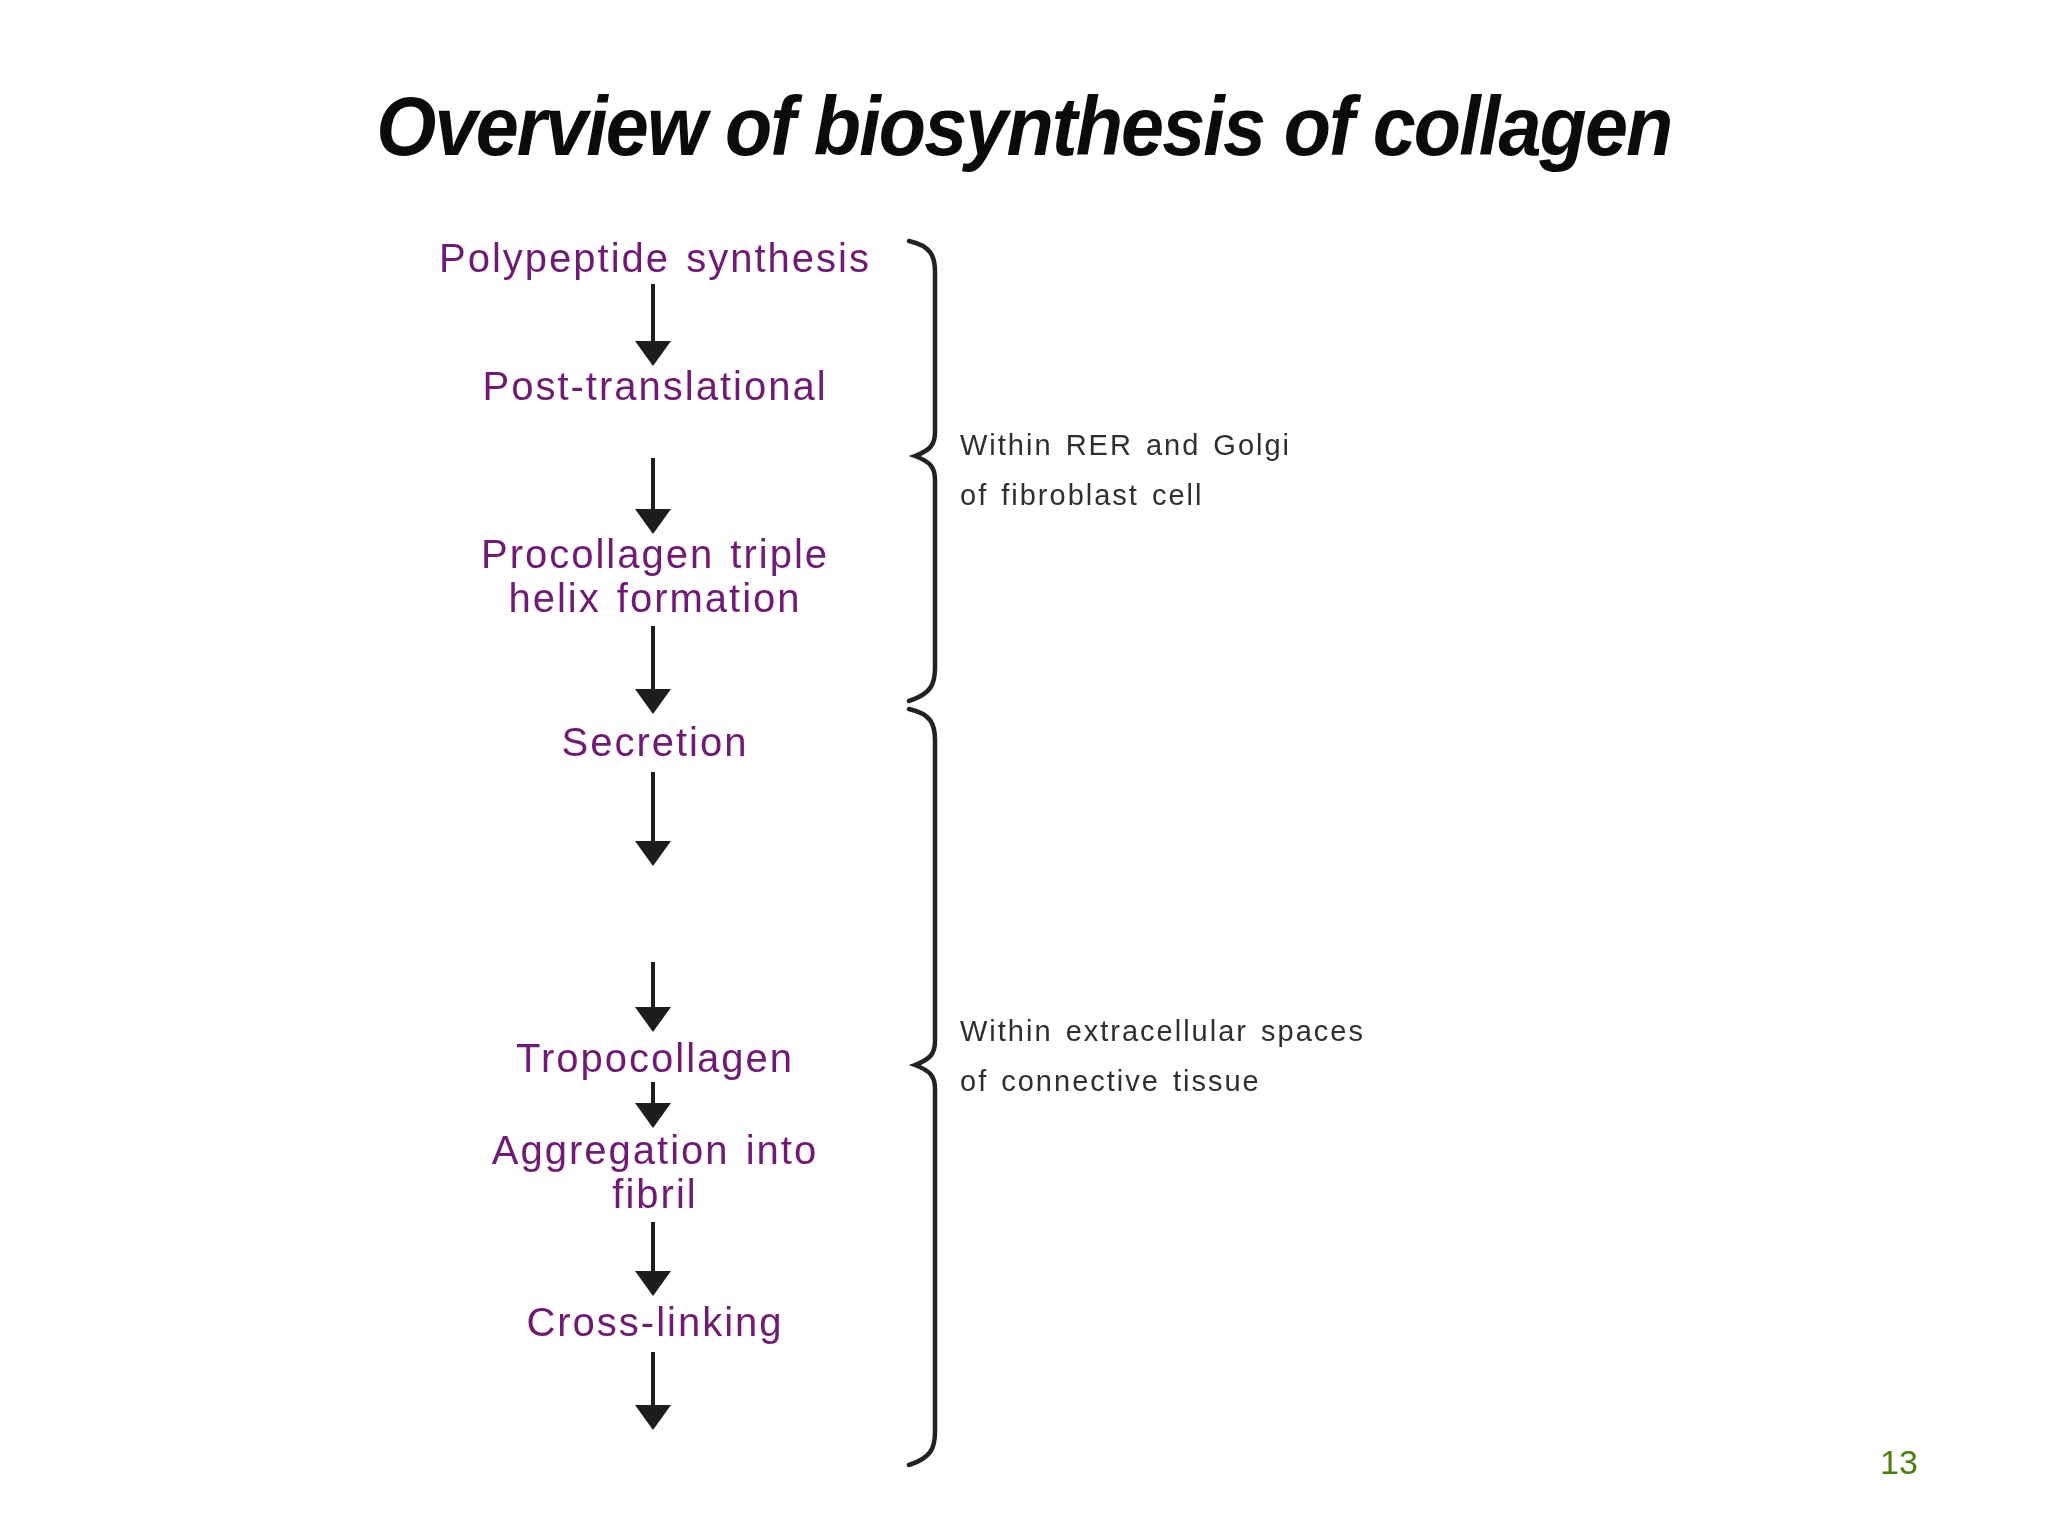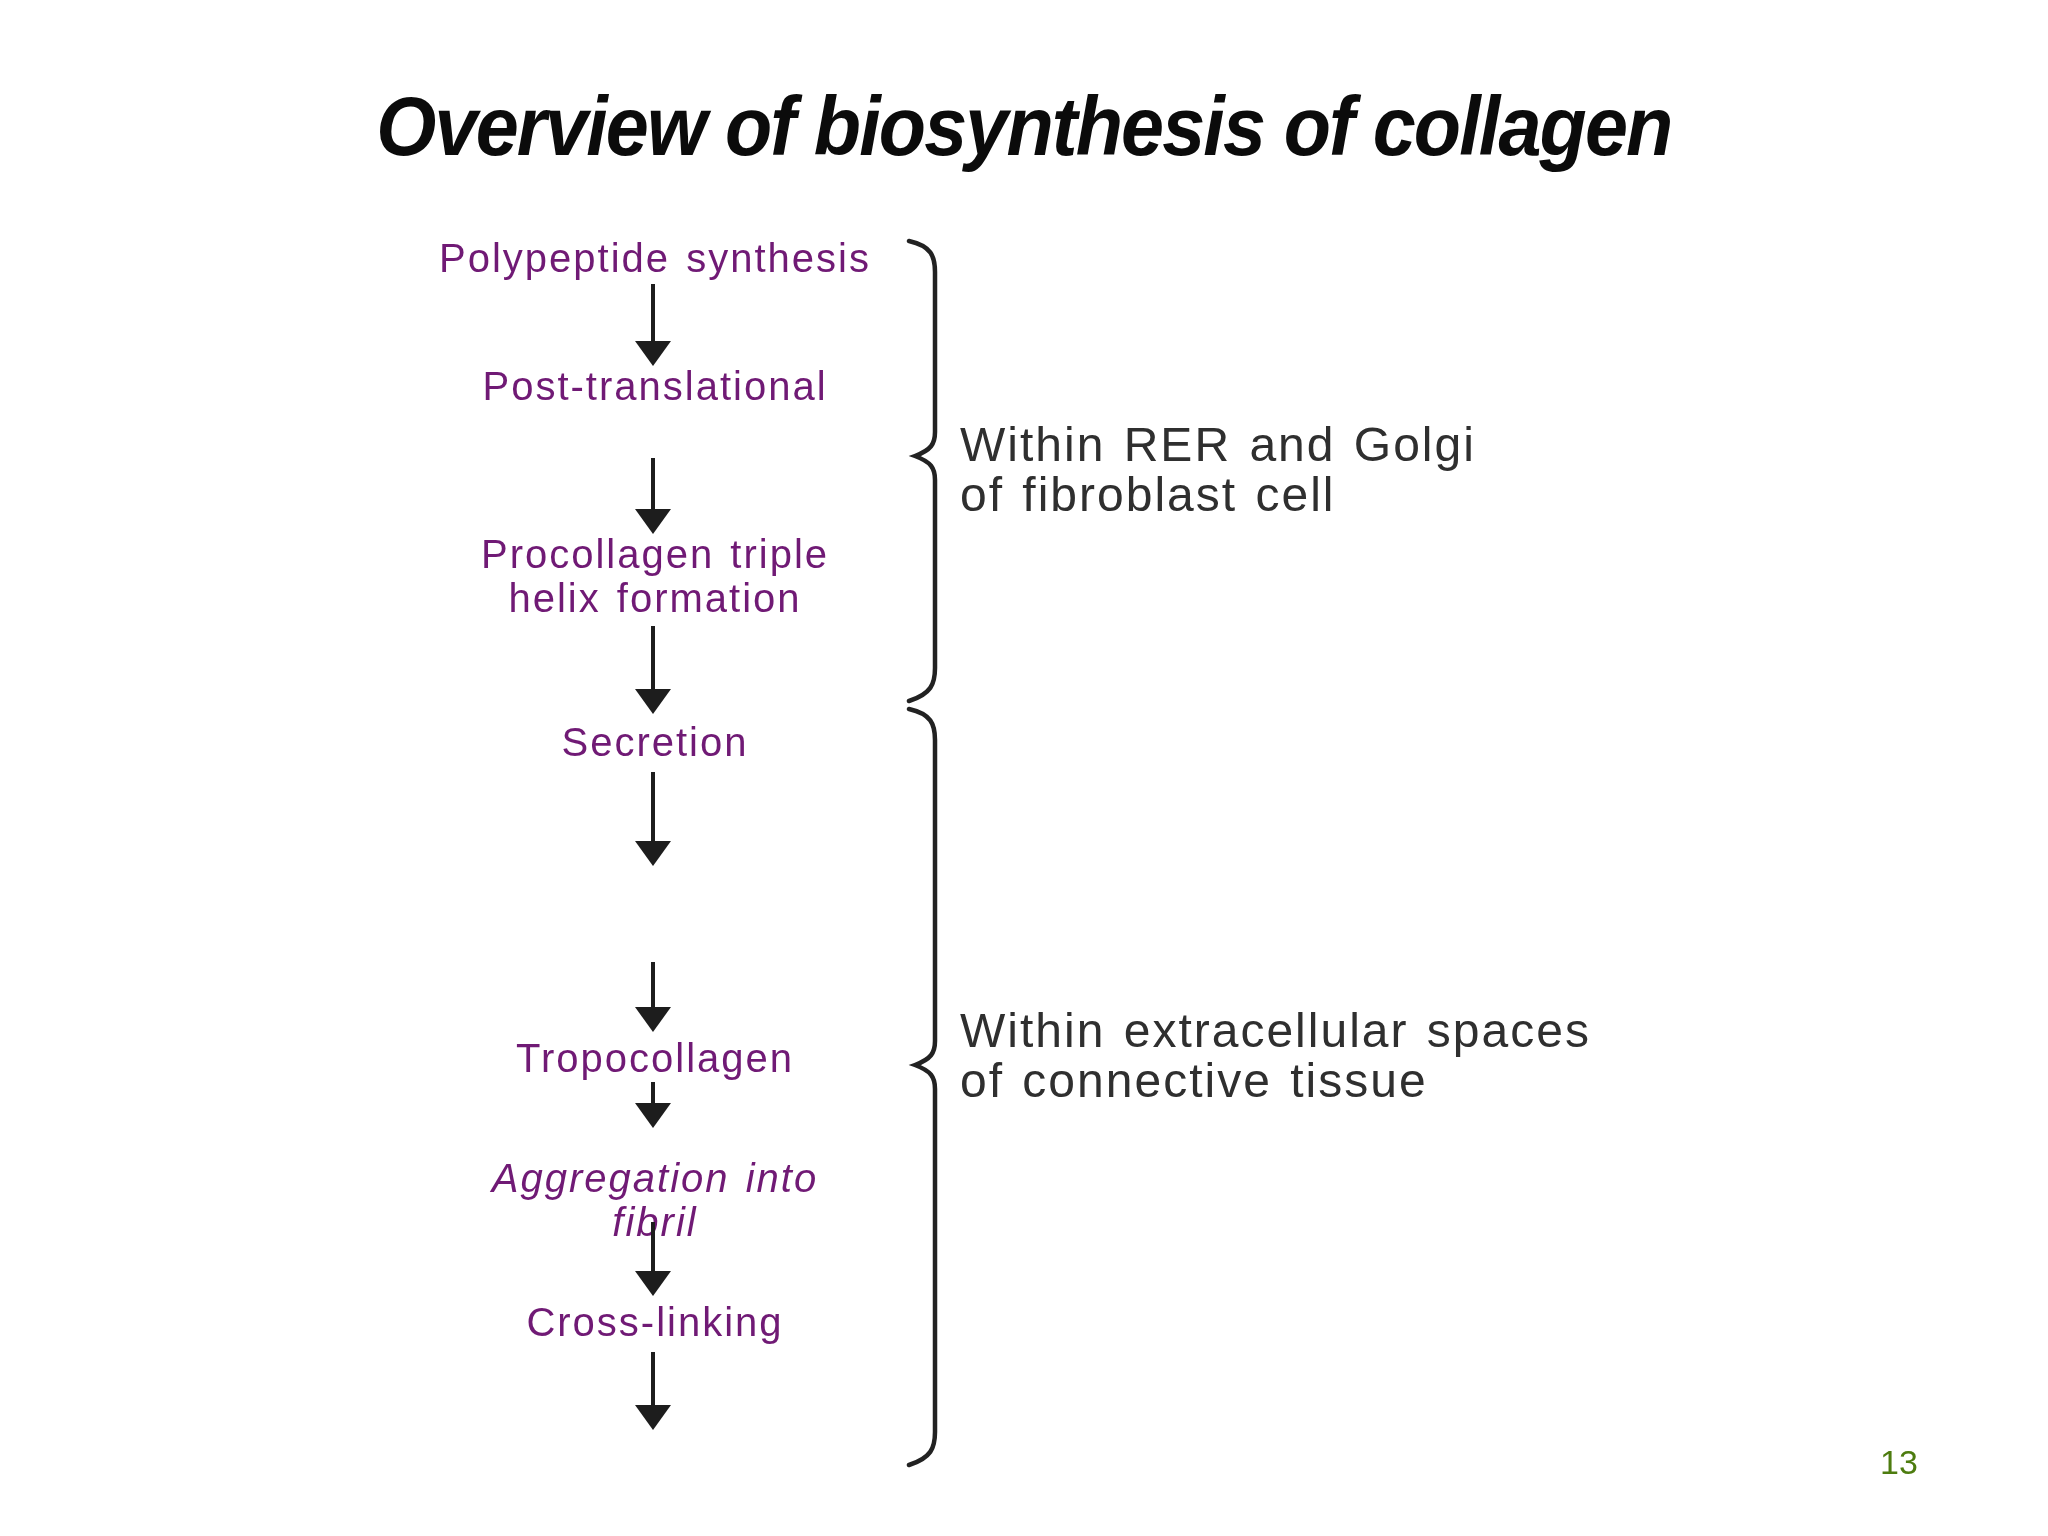--- a/index.html
+++ b/index.html
@@ -36,21 +36,21 @@
     position:absolute; bottom:0; left:0; width:0; height:0;
     border-left:18px solid transparent; border-right:18px solid transparent;
     border-top:25px solid #1d1d1d;
   }
   
   .brace { position:absolute; left:903px; }
   .brace svg { display:block; }
   
   .brace-label {
     position:absolute; left:960px; color:#2f2f2f;
-    font-size:48px; line-height:50px;
+    font-size:29px; line-height:50px;
     letter-spacing:2px; word-spacing:3px; white-space:nowrap;
   }
   
   #page-number {
     position:absolute; left:1880px; top:1444px; width:60px;
     font-size:34px; line-height:36px; color:#4d7c0f; text-align:left;
   }
 </style>
 </head>
 <body>
@@ -106,21 +106,21 @@
 
   <div class="step" style="top:1036px;">
     <div>Tropocollagen</div>
   </div>
 
   <div class="arrow" style="top:1082px; height:46px;">
     <div class="shaft"></div>
     <div class="head"></div>
   </div>
 
-  <div class="step" style="top:1156px;font-style:italic;">
+  <div class="step" style="top:1128px;">
     <div>Aggregation into</div>
     <div>fibril</div>
   </div>
 
   <div class="arrow" style="top:1222px; height:74px;">
     <div class="shaft"></div>
     <div class="head"></div>
   </div>
 
   <div class="step" style="top:1300px;">

